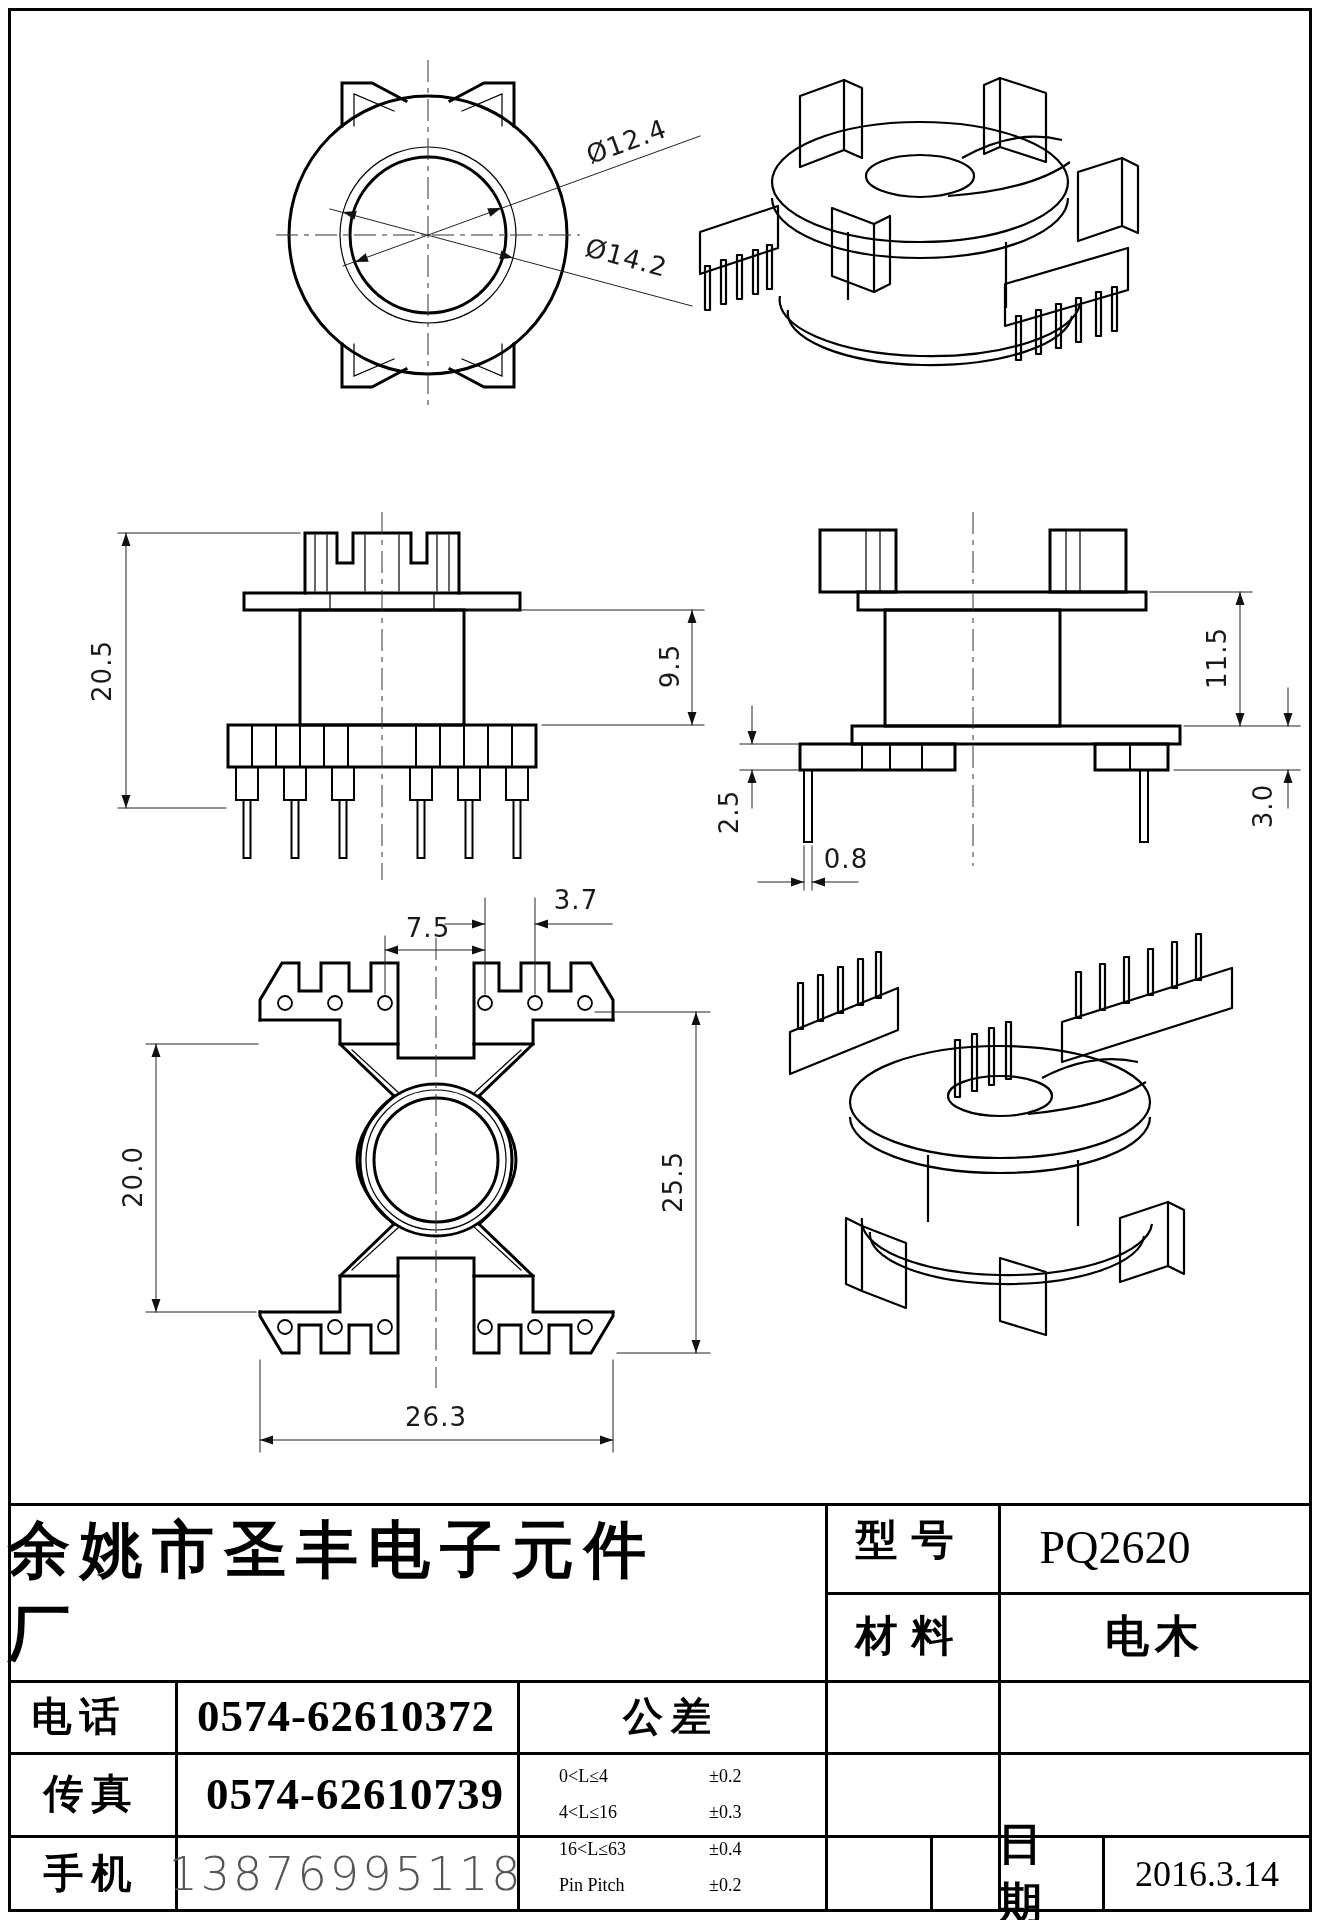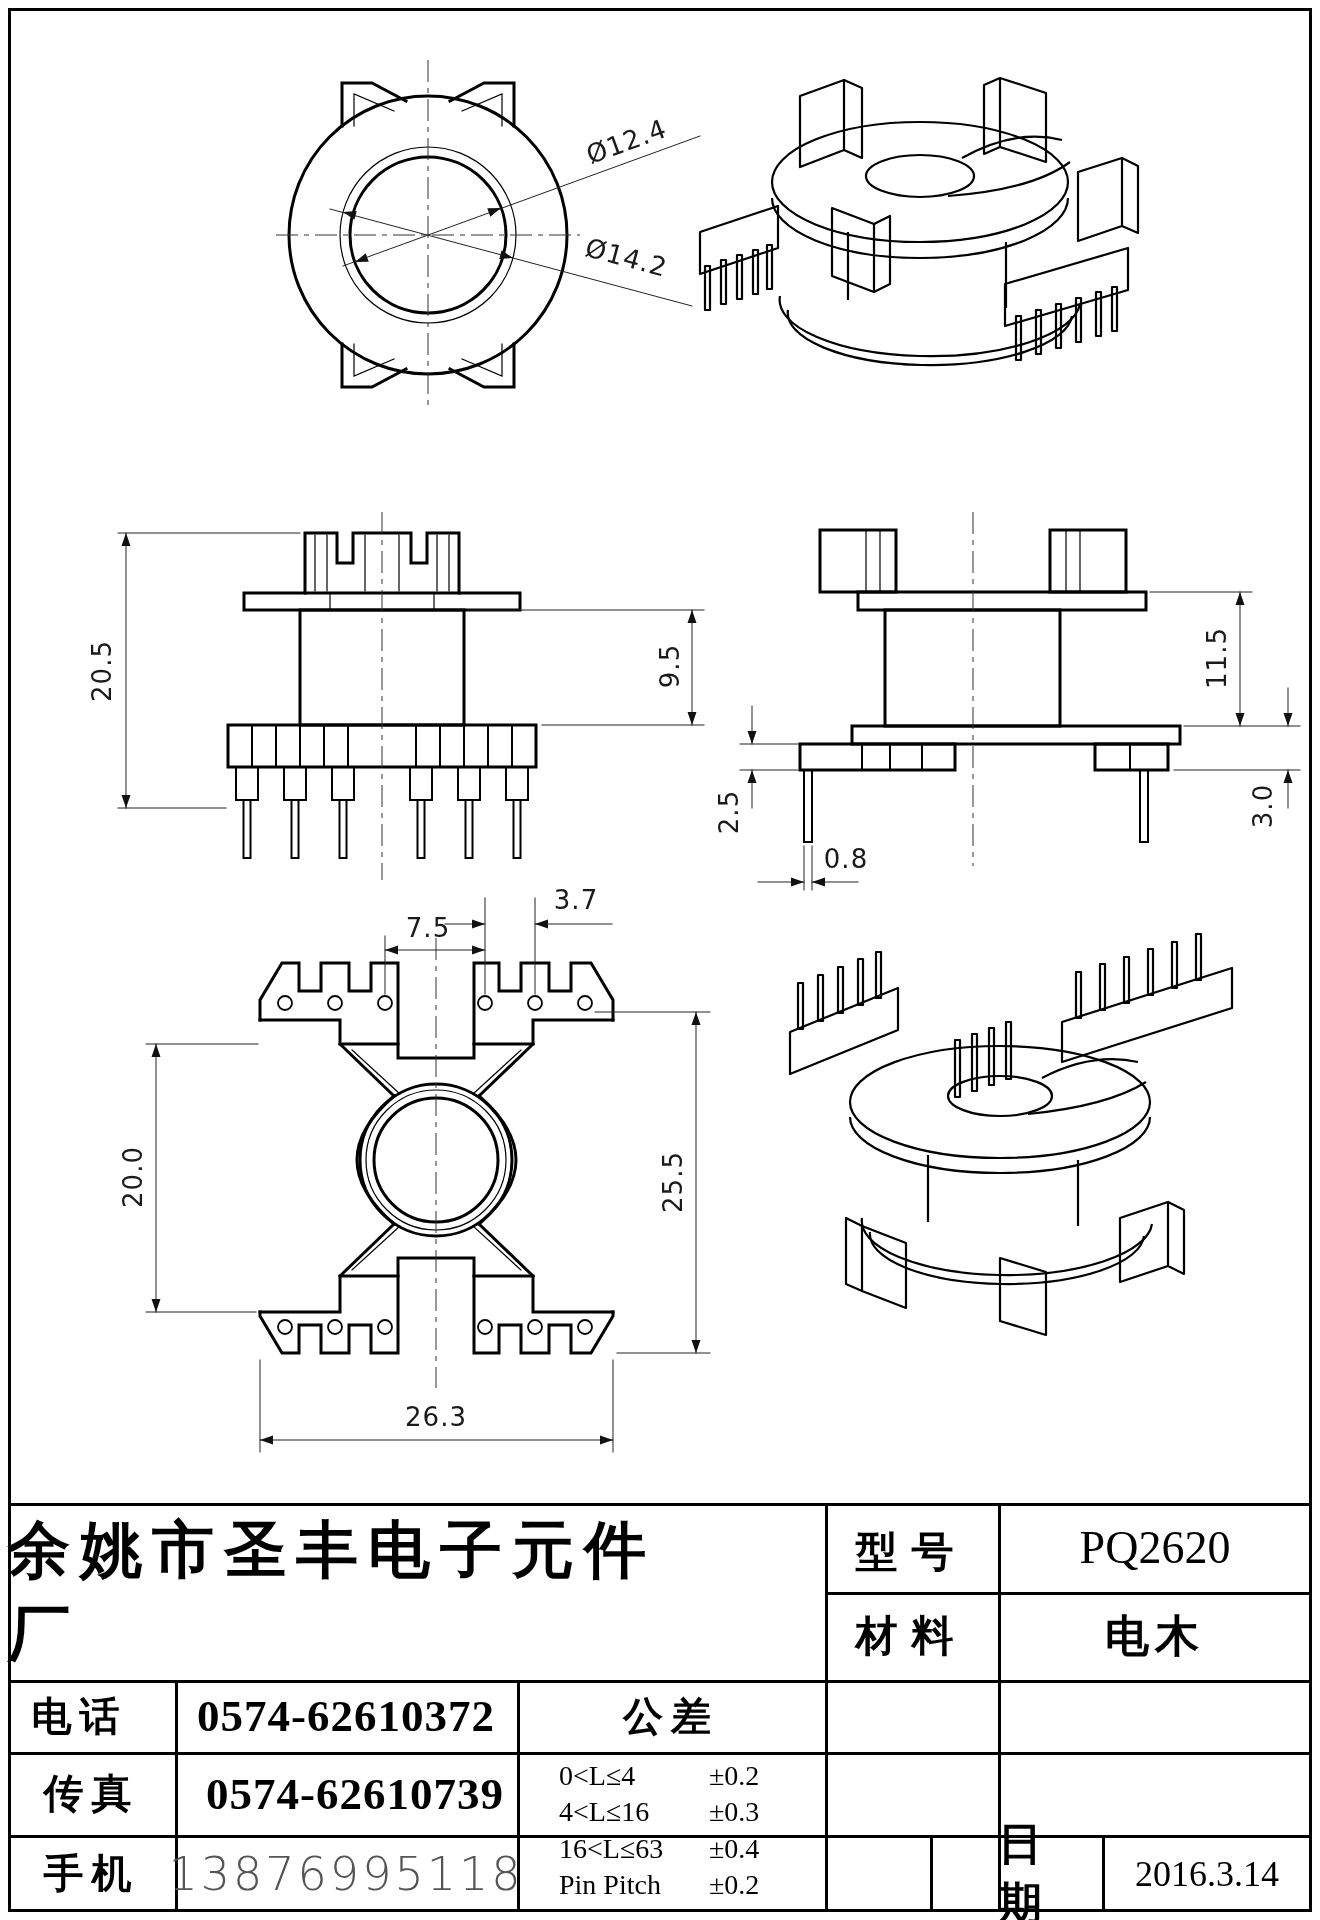--- a/index.html
+++ b/index.html
@@ -19,21 +19,21 @@
   .cell{position:absolute;display:flex;align-items:center;justify-content:center;color:#000;}
   .company{font-size:62px;font-weight:bold;letter-spacing:10px;}
   .lbl{font-size:42px;font-weight:bold;letter-spacing:14px;}
   .lbl-s{font-size:40px;font-weight:bold;letter-spacing:8px;}
   .val{font-size:46px;}
   .valb{font-size:44px;font-weight:bold;letter-spacing:6px;}
   .num{font-size:45px;font-weight:bold;letter-spacing:1px;}
   .thin{font-family:"DejaVu Sans",sans-serif;font-weight:200;color:#555;font-size:46px;letter-spacing:3px;}
   .date{font-size:36px;}
   .tolbody{flex-direction:column;justify-content:space-around;align-items:stretch;padding:6px 0 6px 42px;box-sizing:border-box;}
-  .tolrow{display:flex;font-size:28px;font-family:"Liberation Serif",serif;line-height:1;}
+  .tolrow{display:flex;font-size:18px;font-family:"Liberation Serif",serif;line-height:1;}
   .tolrow .rg{width:150px;}
   .tolrow .tv{width:90px;}
 </style>
 </head>
 <body>
 
 <div class="page">
   <div class="frame"></div>
 
   <svg width="1320" height="1503" viewBox="0 0 1320 1503">
@@ -243,22 +243,22 @@
     <div class="hl" style="top:1752px;left:8px;width:1304px;"></div>
     <div class="hl" style="top:1835px;left:8px;width:1304px;"></div>
     <div class="vl" style="left:825px;top:1503px;height:409px;"></div>
     <div class="vl" style="left:998px;top:1503px;height:409px;"></div>
     <div class="vl" style="left:175px;top:1680px;height:232px;"></div>
     <div class="vl" style="left:517px;top:1680px;height:232px;"></div>
     <div class="vl" style="left:930px;top:1835px;height:77px;"></div>
     <div class="vl" style="left:1102px;top:1835px;height:77px;"></div>
 
     <div class="cell company" style="left:8px;top:1503px;width:706px;height:177px;">余姚市圣丰电子元件厂</div>
-    <div class="cell lbl" style="left:825px;top:1503px;width:173px;height:73px;margin-top:12px;">型号</div>
-    <div class="cell val" style="left:998px;top:1503px;width:314px;height:89px;">PQ2620</div>
+    <div class="cell lbl" style="left:825px;top:1503px;width:173px;height:73px;">型号</div>
+    <div class="cell val" style="left:958px;top:1503px;width:314px;height:89px;">PQ2620</div>
     <div class="cell lbl" style="left:825px;top:1592px;width:173px;height:88px;">材料</div>
     <div class="cell valb" style="left:998px;top:1592px;width:314px;height:88px;">电木</div>
 
     <div class="cell lbl-s" style="left:8px;top:1680px;width:143px;height:72px;">电话</div>
     <div class="cell num" style="left:175px;top:1680px;width:342px;height:72px;">0574-62610372</div>
     <div class="cell lbl-s" style="left:8px;top:1752px;width:167px;height:83px;">传真</div>
     <div class="cell num" style="left:175px;top:1752px;width:342px;height:83px;padding-left:9px;">0574-62610739</div>
     <div class="cell lbl-s" style="left:8px;top:1835px;width:167px;height:77px;">手机</div>
     <div class="cell thin" style="left:175px;top:1835px;width:342px;height:77px;">13876995118</div>
 

